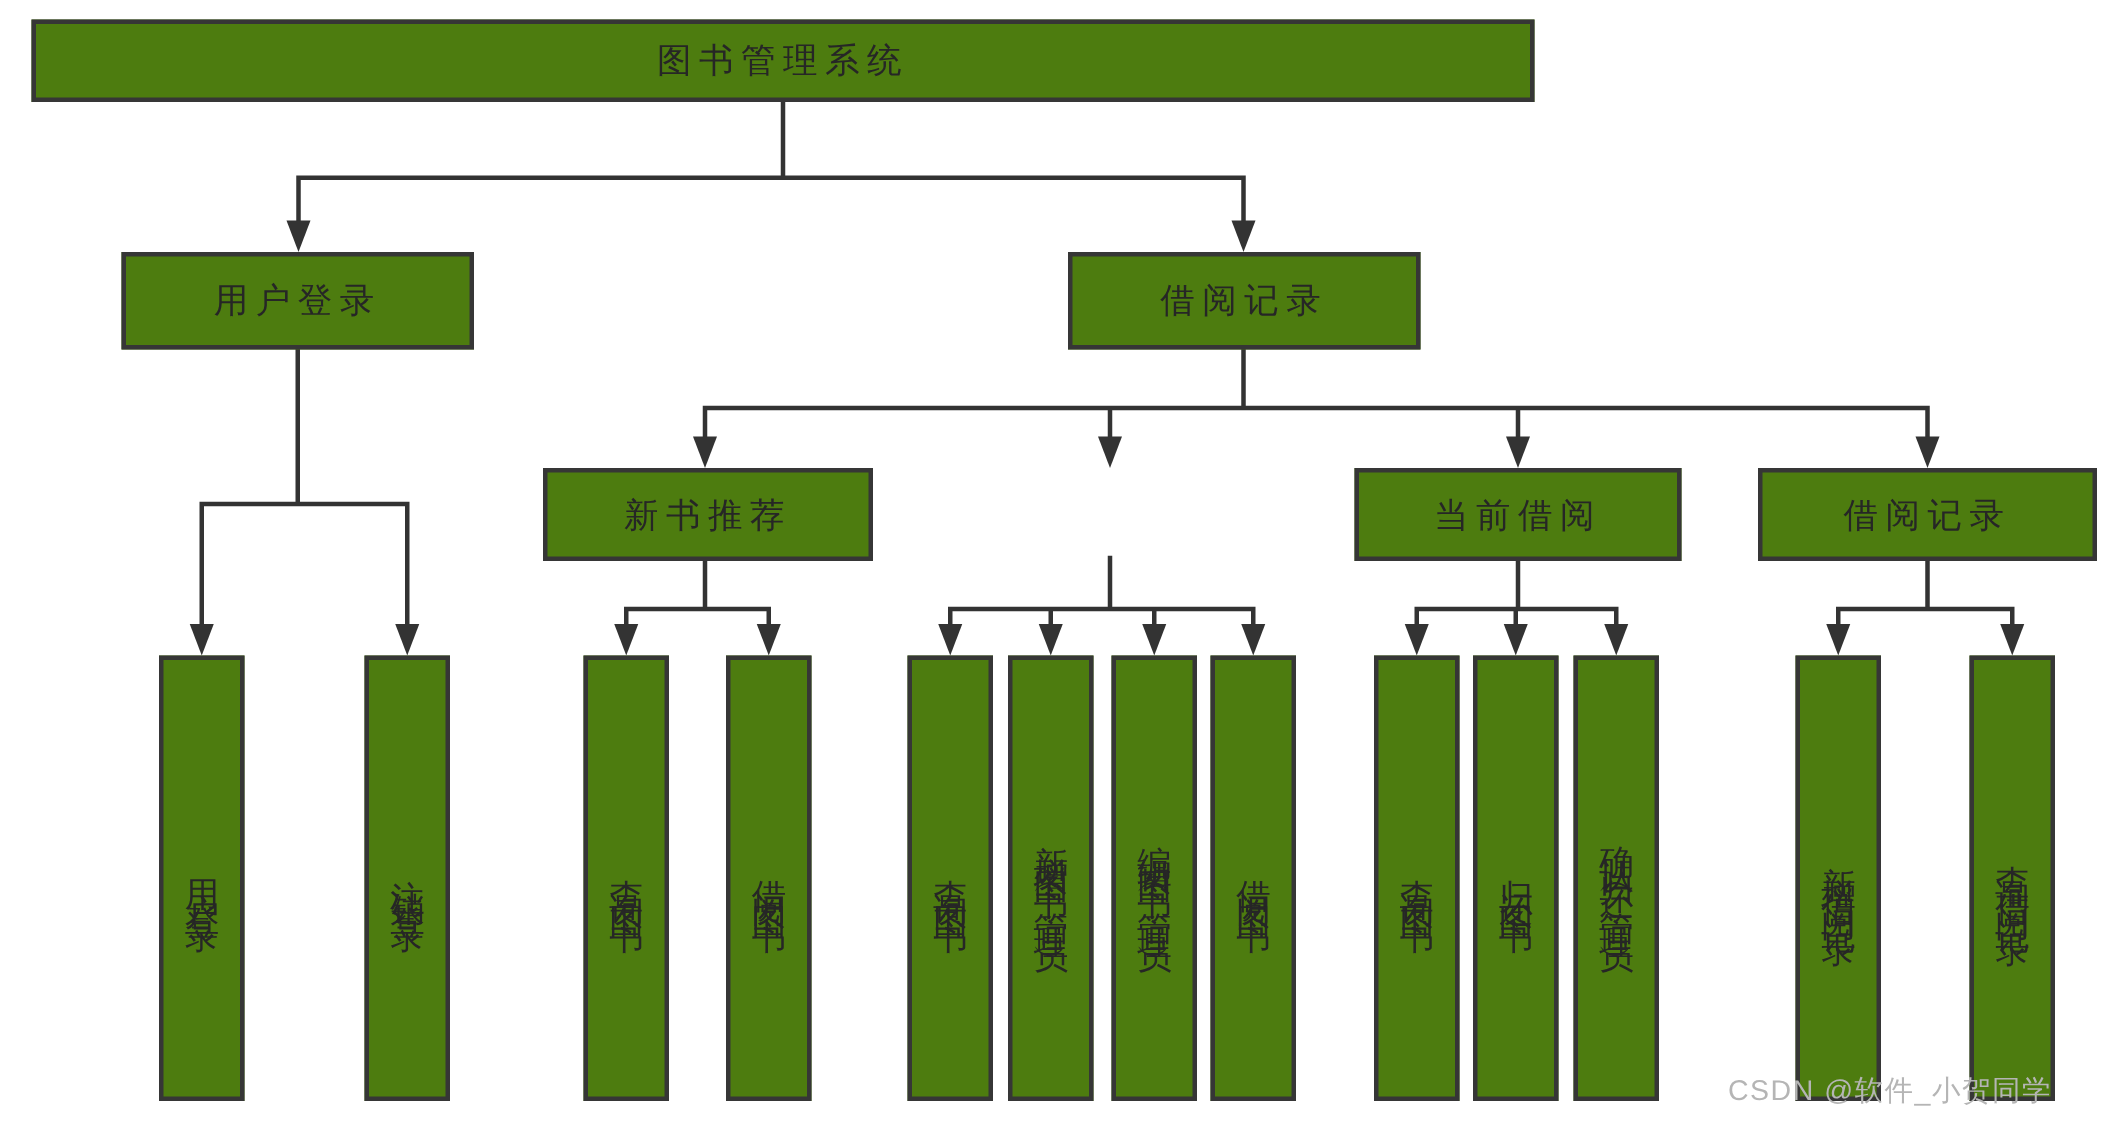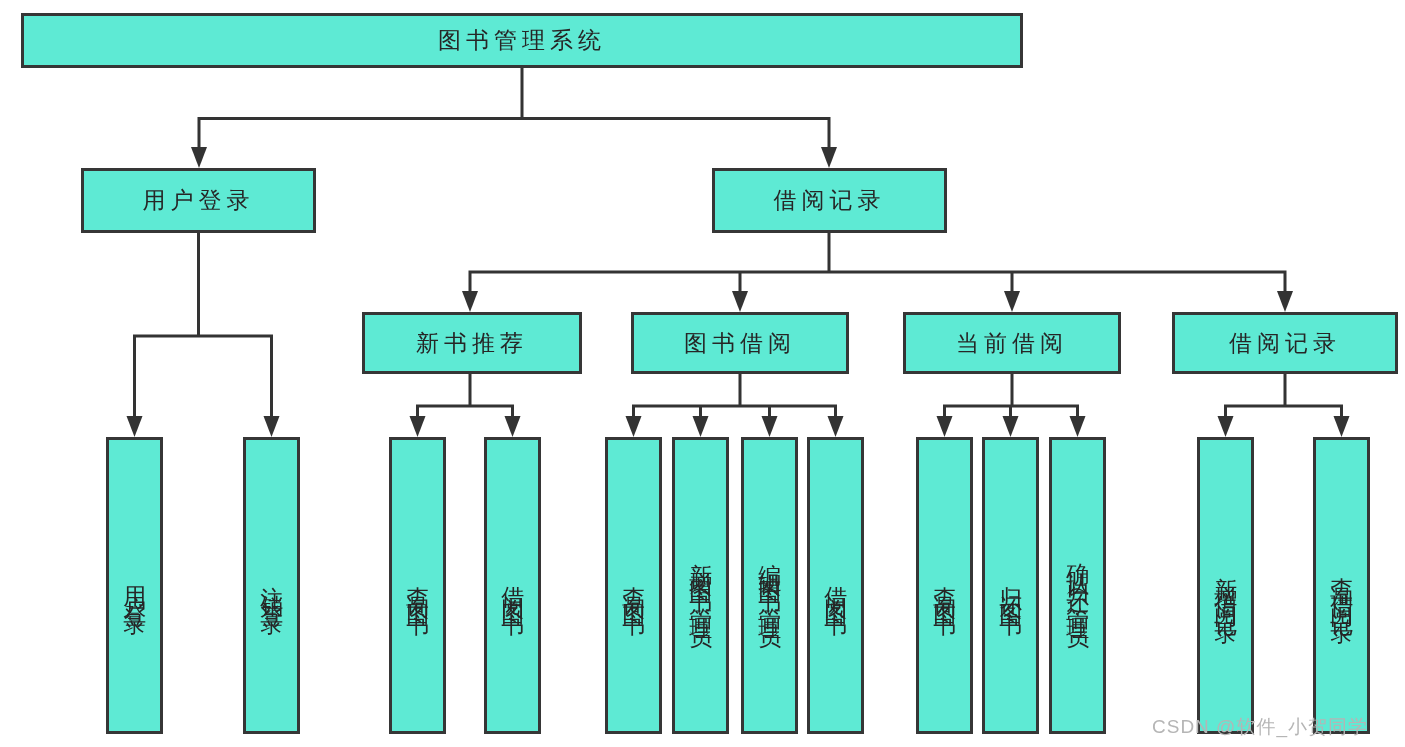--- a/index.html
+++ b/index.html
@@ -2,21 +2,21 @@
 <html><head>
 <meta charset="utf-8">
 <style>
   html,body{margin:0;padding:0;background:#ffffff;}
   .canvas{
     position:relative;width:1405px;height:747px;background:#ffffff;
     font-family:"Liberation Sans","DejaVu Sans",sans-serif;overflow:hidden;
   }
   .connectors{position:absolute;left:0;top:0;width:1405px;height:747px;}
   .node{
-    position:absolute;box-sizing:border-box;background:#5eead4;
+    position:absolute;box-sizing:border-box;background:#4d7c0f;
     border:3px solid #363636;color:#262626;
     display:flex;align-items:center;justify-content:center;
   }
   .node.h{font-size:23px;letter-spacing:5px;white-space:nowrap;}
   .node.leaf{top:437px;width:57px;height:297px;}
   .vtext{
     writing-mode:vertical-rl;text-orientation:mixed;
     font-size:23px;letter-spacing:9px;line-height:1.1;white-space:nowrap;
   }
   .watermark{
@@ -68,21 +68,20 @@
       <polygon points="1333.5,416 1349.5,416 1341.5,437"></polygon>
     </g>
   </svg>
 
   <div class="node h" style="left:21px;top:13px;width:1002px;height:55px">图书管理系统</div>
 
   <div class="node h" style="left:81px;top:168px;width:235px;height:65px">用户登录</div>
   <div class="node h" style="left:712px;top:168px;width:235px;height:65px">借阅记录</div>
 
   <div class="node h" style="left:362px;top:312px;width:220px;height:62px">新书推荐</div>
-  <div class="node h" style="left:631px;top:312px;width:218px;height:62px">图书借阅</div>
   <div class="node h" style="left:903px;top:312px;width:218px;height:62px">当前借阅</div>
   <div class="node h" style="left:1172px;top:312px;width:226px;height:62px">借阅记录</div>
 
   <div class="node leaf" style="left:106px">
     <span class="vtext">用户登录</span>
   </div>
   <div class="node leaf" style="left:243px">
     <span class="vtext">注销登录</span>
   </div>
 

